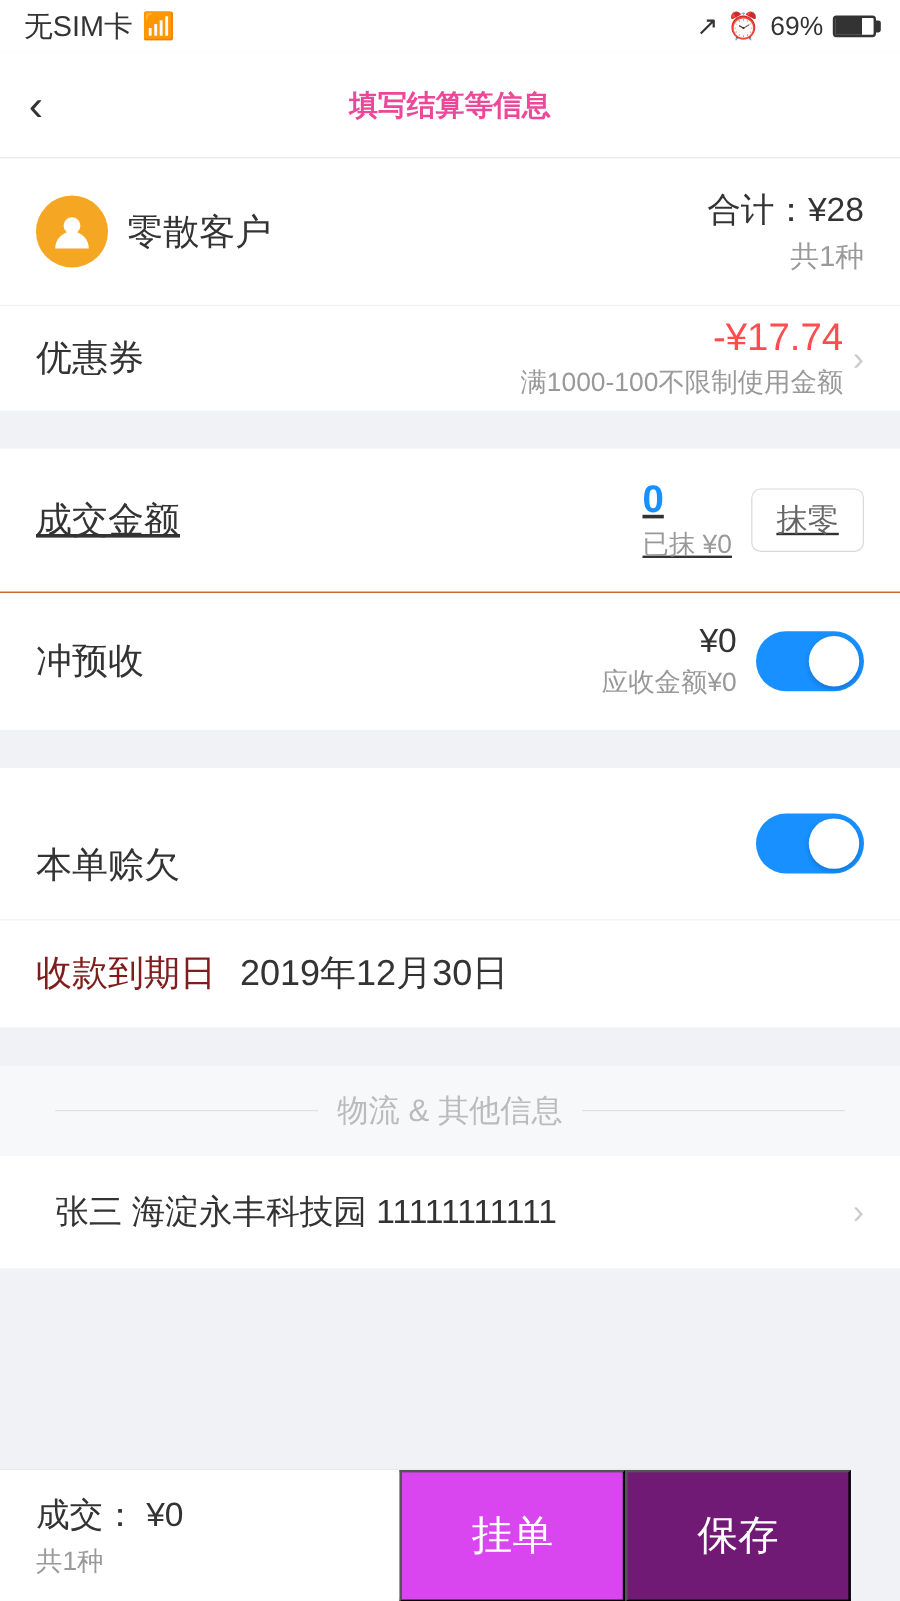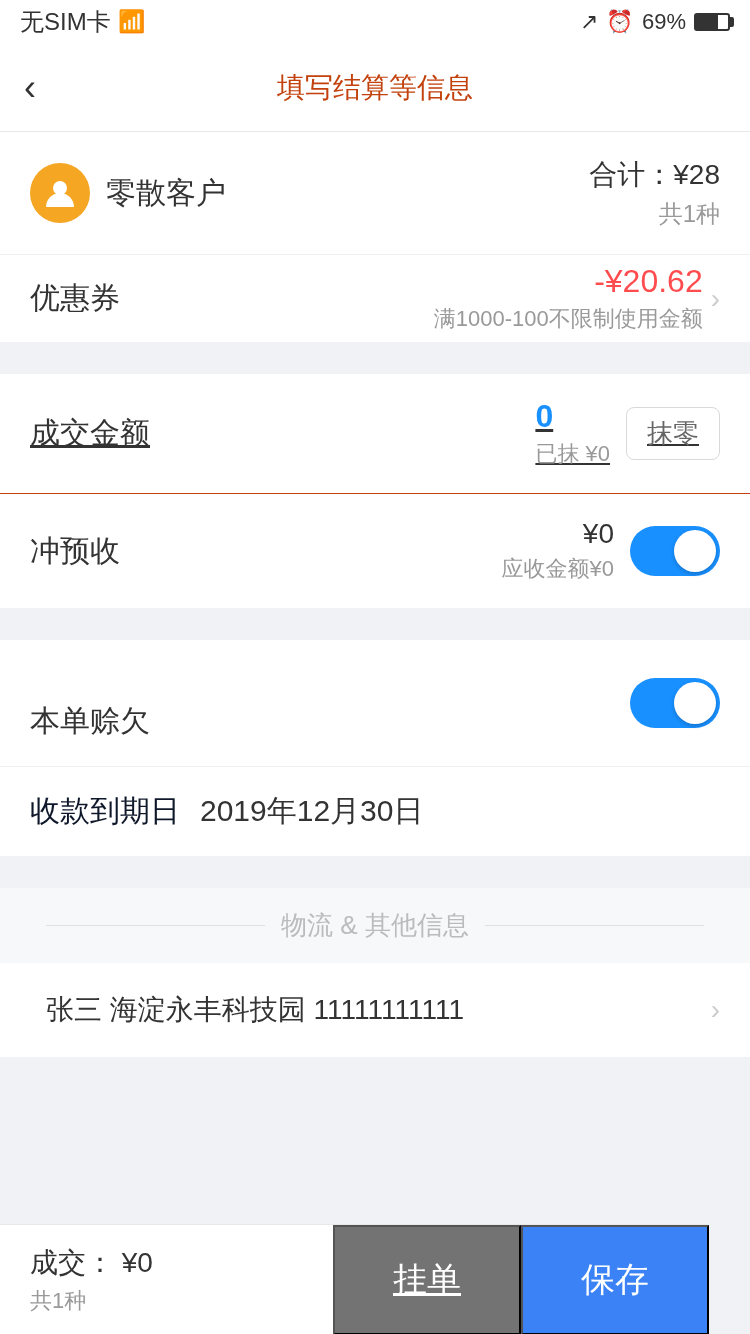--- a/index.html
+++ b/index.html
@@ -61,23 +61,23 @@
       border-bottom: 1px solid #e8e8e8;
     }
     .nav-back {
       position: absolute;
       left: 24px;
       font-size: 36px;
       color: #333;
       cursor: pointer;
     }
     .nav-title {
-      font-size: 28px;
-      font-weight: 400;
-      color: #c2410c;
+      font-size: 24px;
+      font-weight: 700;
+      color: #ec4899;
     }
 
     
     .content {
       background: #f0f2f5;
       padding-bottom: 110px;
     }
 
     
     .section {
@@ -192,21 +192,21 @@
 
     
     .due-row {
       padding: 24px 30px;
       background: #fff;
       border-top: 1px solid #f0f0f0;
       display: flex;
       align-items: center;
       gap: 20px;
     }
-    .due-label { font-size: 30px; color: #0f172a; }
+    .due-label { font-size: 30px; color: #7f1d1d; }
     .due-value { font-size: 30px; color: #333; }
 
     
     .logistics-divider {
       padding: 20px 30px;
       text-align: center;
       background: #f7f8fa;
       color: #bbb;
       font-size: 26px;
       position: relative;
@@ -256,22 +256,22 @@
       height: 110px;
       width: 188px;
       display: flex;
       align-items: center;
       justify-content: center;
       font-size: 34px;
       color: #fff;
       font-weight: 500;
       cursor: pointer;
     }
-    .btn-hang { background: #737373; text-decoration: underline; }
-    .btn-save { background: #3b82f6; }
+    .btn-hang { background: #d946ef; }
+    .btn-save { background: #701a75; }
 
     .separator { height: 16px; background: #f0f2f5; }
   </style>
 </head>
 <body>
 
 <div class="status-bar">
   <div class="status-left">
     <span>无SIM卡</span>
     <span class="wifi-icon">📶</span>
@@ -305,21 +305,21 @@
       <div class="customer-right">
         <div class="total-amount">合计：¥28</div>
         <div class="total-count">共1种</div>
       </div>
     </div>
 
     <div class="coupon-row">
       <span class="coupon-label">优惠券</span>
       <div style="display:flex;align-items:center;">
         <div class="coupon-right">
-          <div class="coupon-discount">-¥20.62</div>
+          <div class="coupon-discount">-¥17.74</div>
           <div class="coupon-desc">满1000-100不限制使用金额</div>
         </div>
         <span class="coupon-chevron">›</span>
       </div>
     </div>
   </div>
 
   <div class="separator"></div>
 
   <div class="section">

